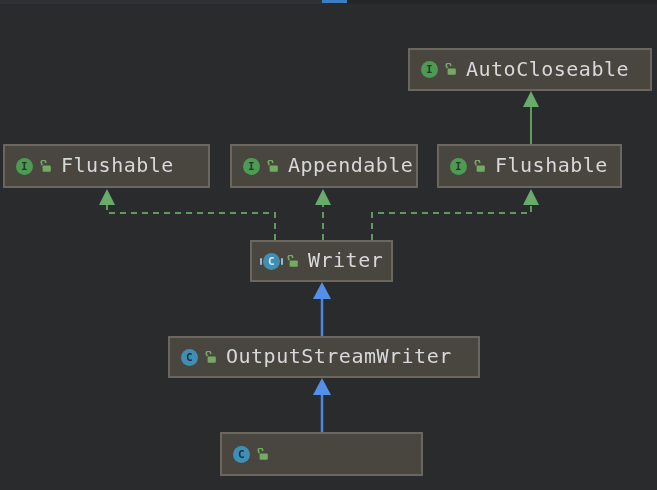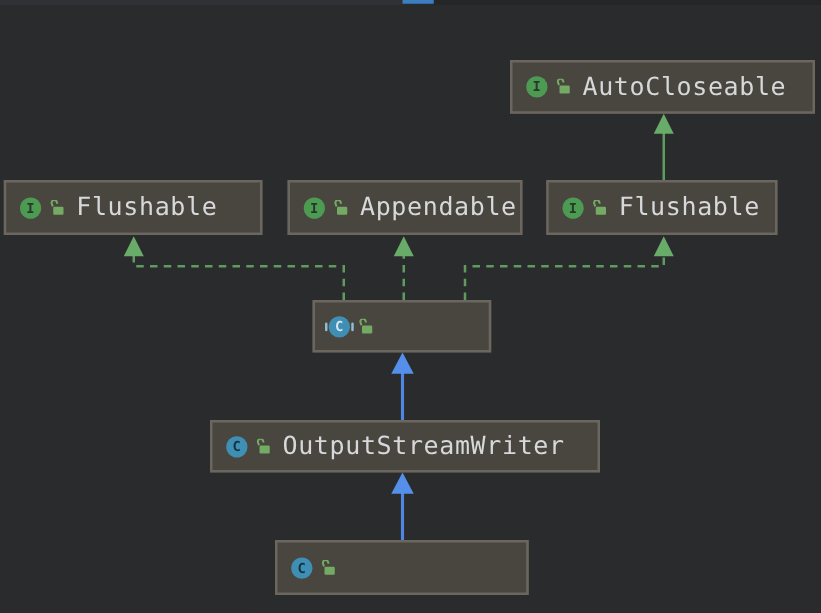--- a/index.html
+++ b/index.html
@@ -151,20 +151,21 @@
     </svg>
     <span class="node-label">Flushable</span>
   </div>
 
   <div class="node" style="left:250px; top:240px; width:143px; height:42px;">
     <span class="type-icon abstract">C</span>
     <svg class="lock-icon" width="12" height="13" viewBox="0 0 12 13">
       <path d="M2.2 5.2 L1.4 2.9 A2.1 2.1 0 0 1 5.4 1.5 L5.9 3" fill="none" stroke="#74aa64" stroke-width="1.6"></path>
       <rect x="2.6" y="5.4" width="8.2" height="6.4" rx="1" fill="#74aa64"></rect>
     </svg>
+    <span class="node-label">Writer</span>
   </div>
 
   <div class="node" style="left:168px; top:336px; width:312px; height:42px;">
     <span class="type-icon class">C</span>
     <svg class="lock-icon" width="12" height="13" viewBox="0 0 12 13">
       <path d="M2.2 5.2 L1.4 2.9 A2.1 2.1 0 0 1 5.4 1.5 L5.9 3" fill="none" stroke="#74aa64" stroke-width="1.6"></path>
       <rect x="2.6" y="5.4" width="8.2" height="6.4" rx="1" fill="#74aa64"></rect>
     </svg>
     <span class="node-label">OutputStreamWriter</span>
   </div>

